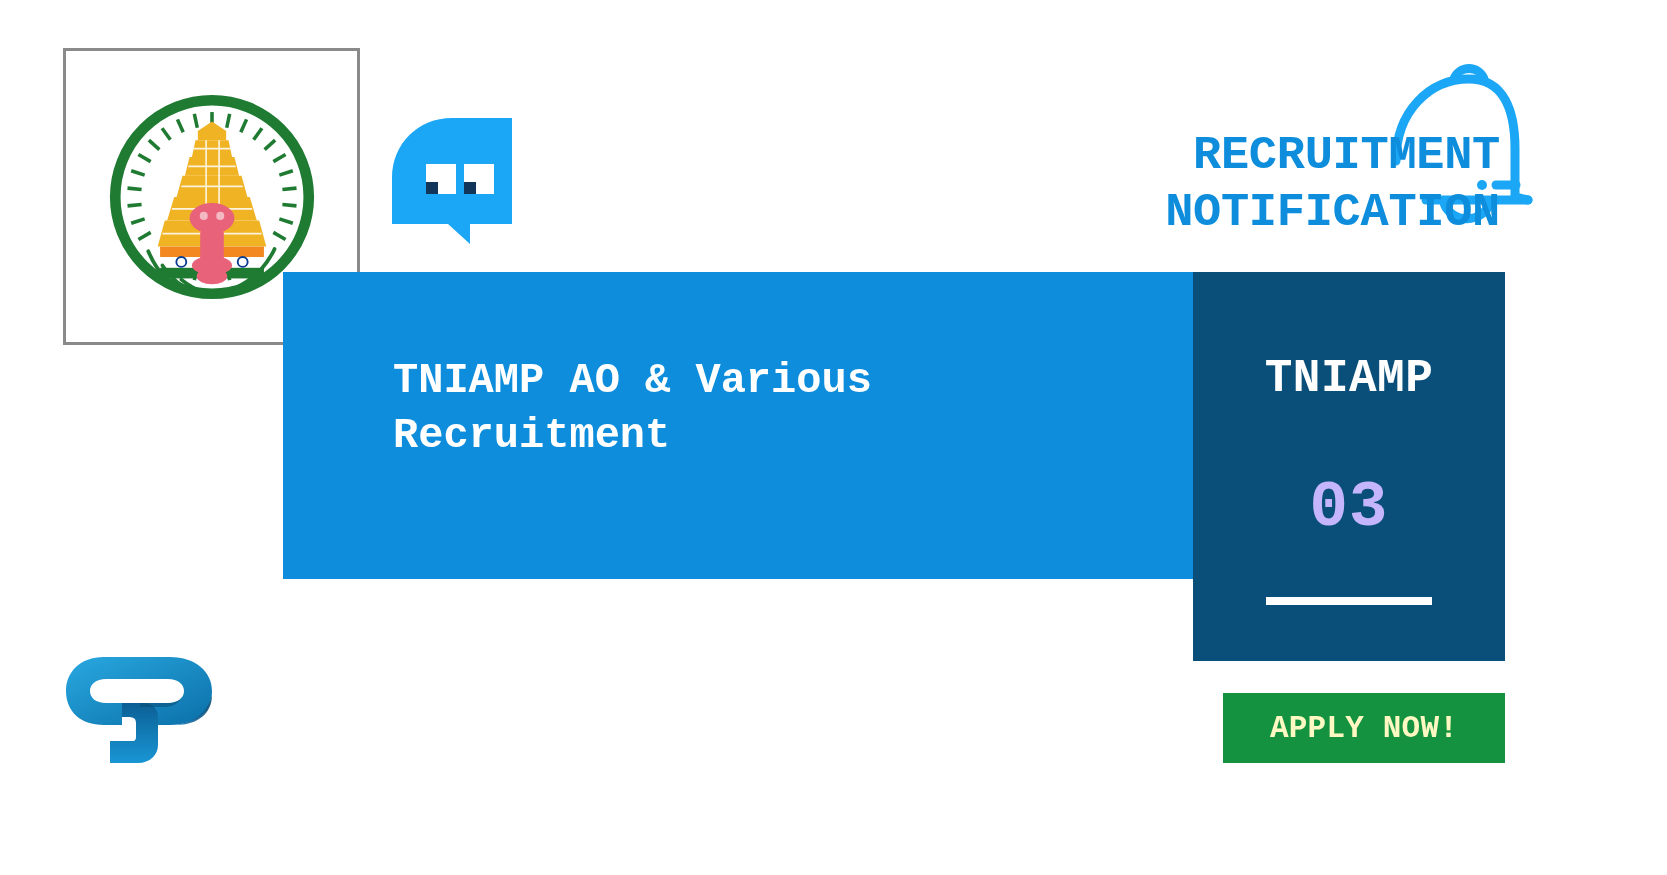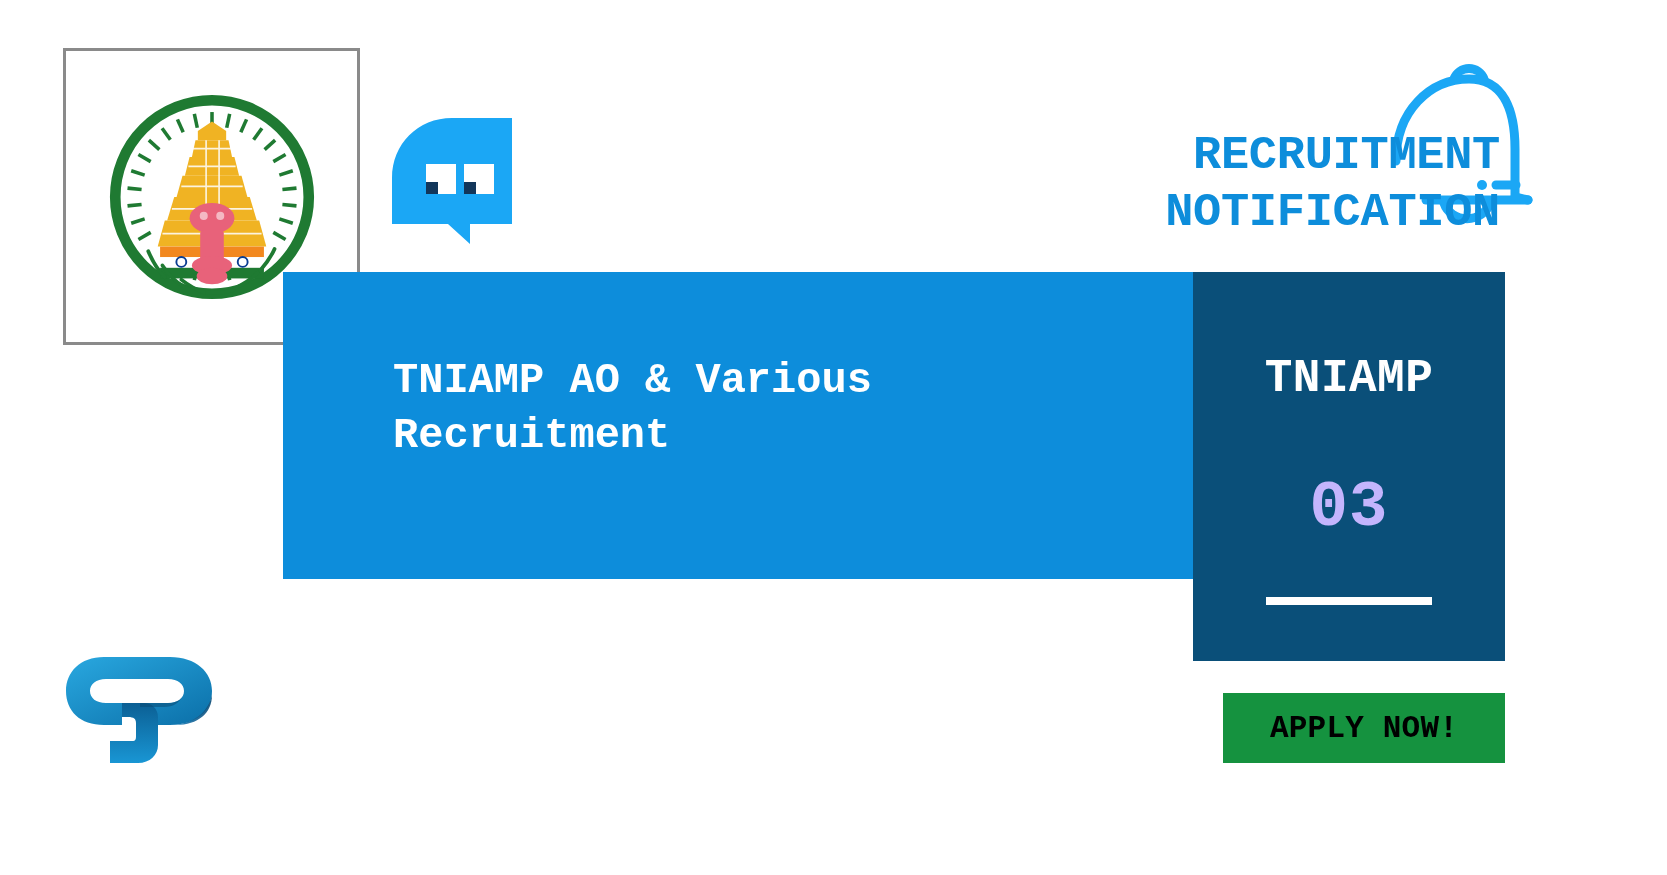--- a/index.html
+++ b/index.html
@@ -142,21 +142,21 @@
   }
 
   
   .apply-button {
     position: absolute;
     left: 1223px;
     top: 693px;
     width: 282px;
     height: 70px;
     background: #15923f;
-    color: #000000;
+    color: #fef9c3;
     font-weight: bold;
     font-size: 31px;
     display: flex;
     align-items: center;
     justify-content: center;
     letter-spacing: 0.2px;
   }
 
   
   .splessons-logo {

